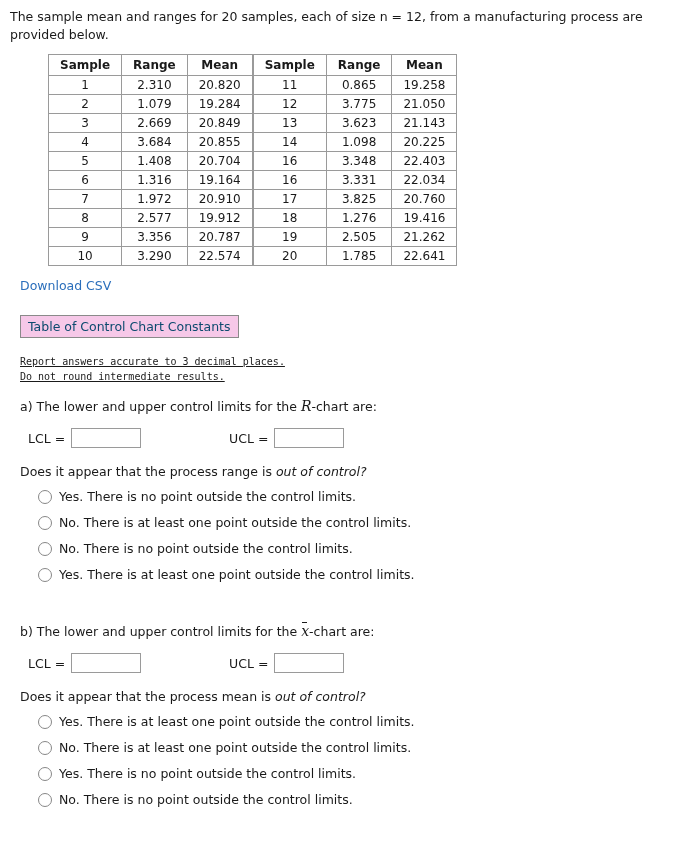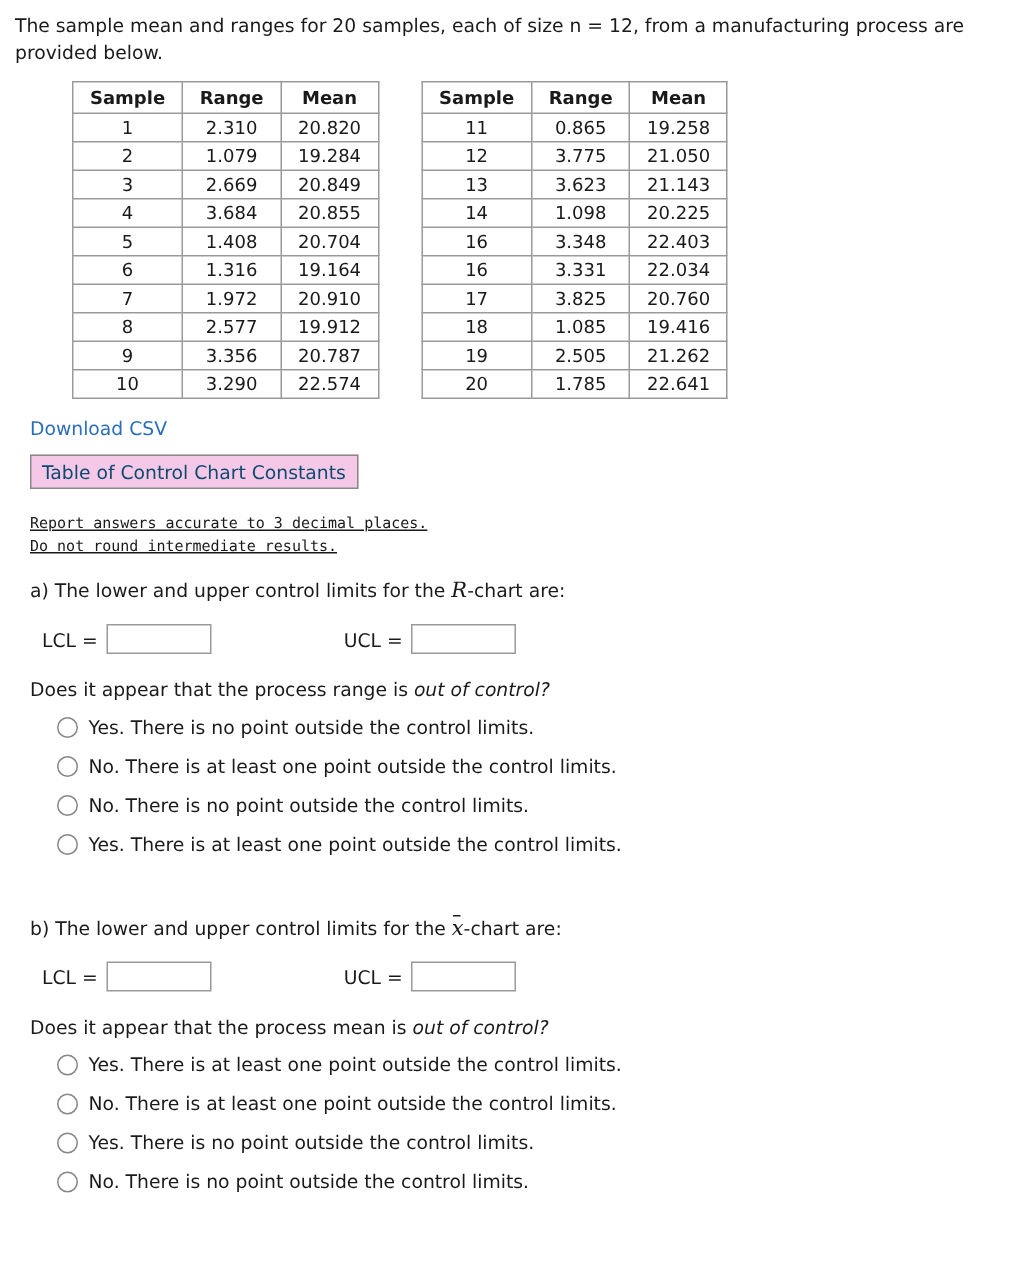--- a/index.html
+++ b/index.html
@@ -21,21 +21,20 @@
   }
   .intro {
     font-size: 12.5px;
     line-height: 1.45;
     color: #1a1a1a;
     margin: 0 0 10px 0;
     width: 655px;
   }
   .tables-row {
     display: flex;
-    gap: 28px;
     margin-left: 38px;
   }
   table.data {
     border-collapse: collapse;
     font-size: 12px;
   }
   table.data th {
     border: 1px solid #9a9a9a;
     background: #ffffff;
     font-weight: bold;
@@ -51,21 +50,21 @@
     font-size: 12px;
     color: #1a1a1a;
   }
   table.data td.num {
     text-align: center;
     margin-top: 48px;
   }
   .download-link {
     color: #2a6ebb;
     font-size: 12.5px;
-    margin: 12px 0 0 10px;
+    margin: 12px 0 12px 10px;
     display: inline-block;
     text-decoration: none;
   }
   .constants-btn {
     display: inline-block;
     margin: 10px 0 0 10px;
     background: #f6c8e8;
     border: 1px solid #8a8a8a;
     padding: 3px 7px;
     font-size: 12.5px;
@@ -260,21 +259,21 @@
             <td class="num">3.331</td>
             <td class="num">22.034</td>
           </tr>
           <tr>
             <td>17</td>
             <td class="num">3.825</td>
             <td class="num">20.760</td>
           </tr>
           <tr>
             <td>18</td>
-            <td class="num">1.085</td>
+            <td class="num">1.276</td>
             <td class="num">19.416</td>
           </tr>
           <tr>
             <td>19</td>
             <td class="num">2.505</td>
             <td class="num">21.262</td>
           </tr>
           <tr>
             <td>20</td>
             <td class="num">1.785</td>

